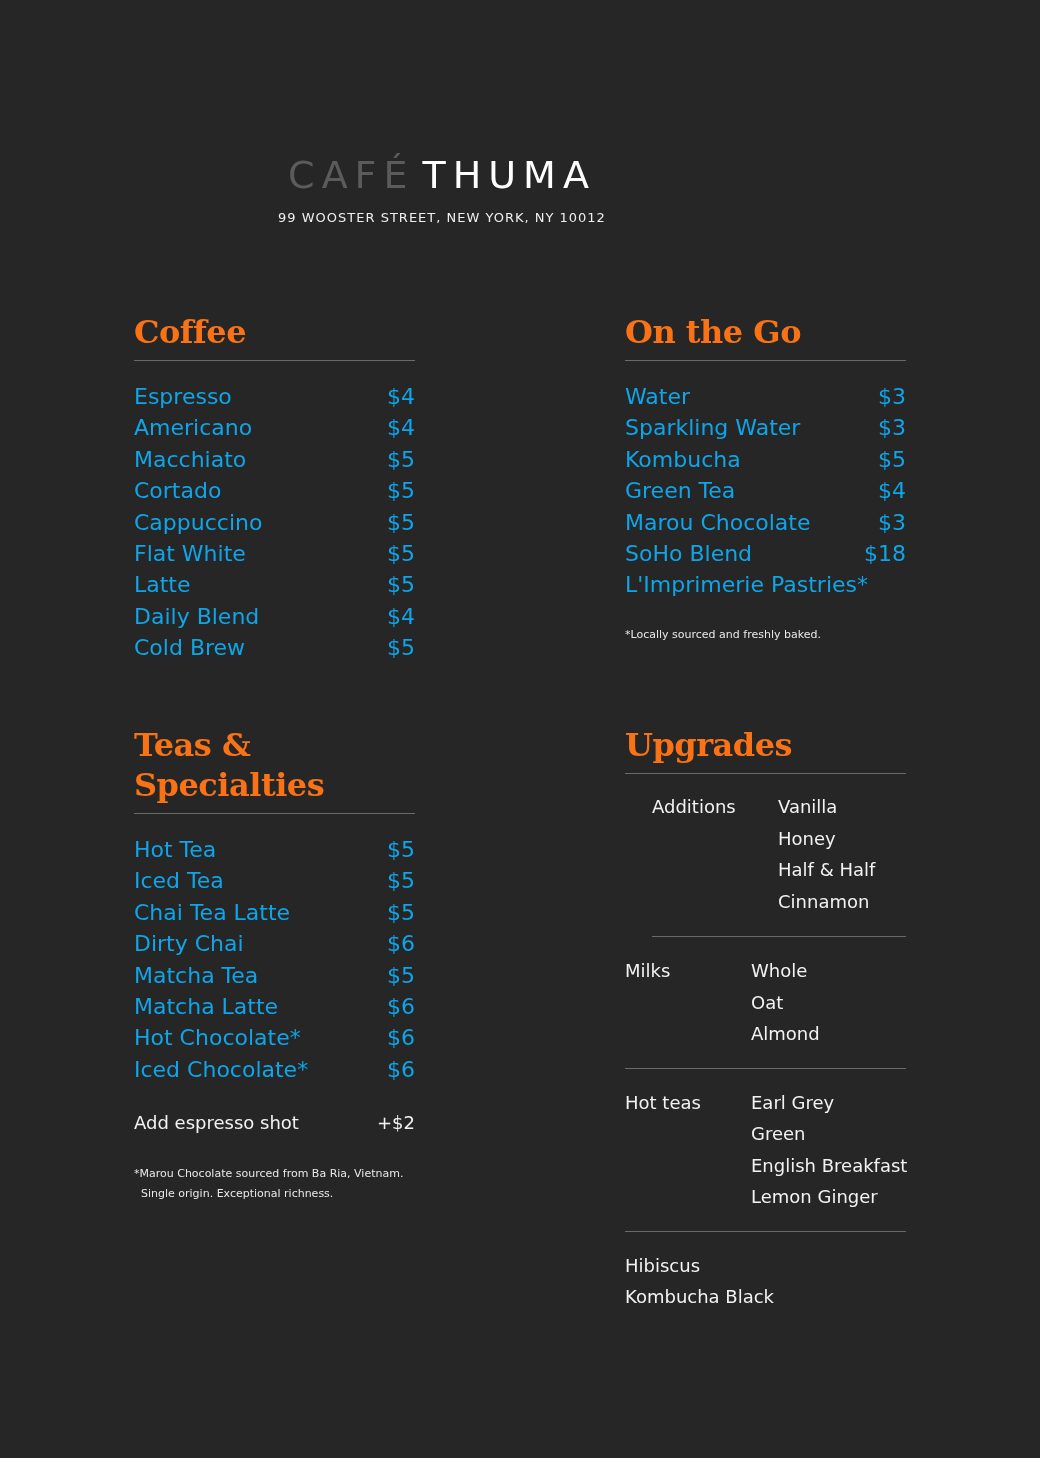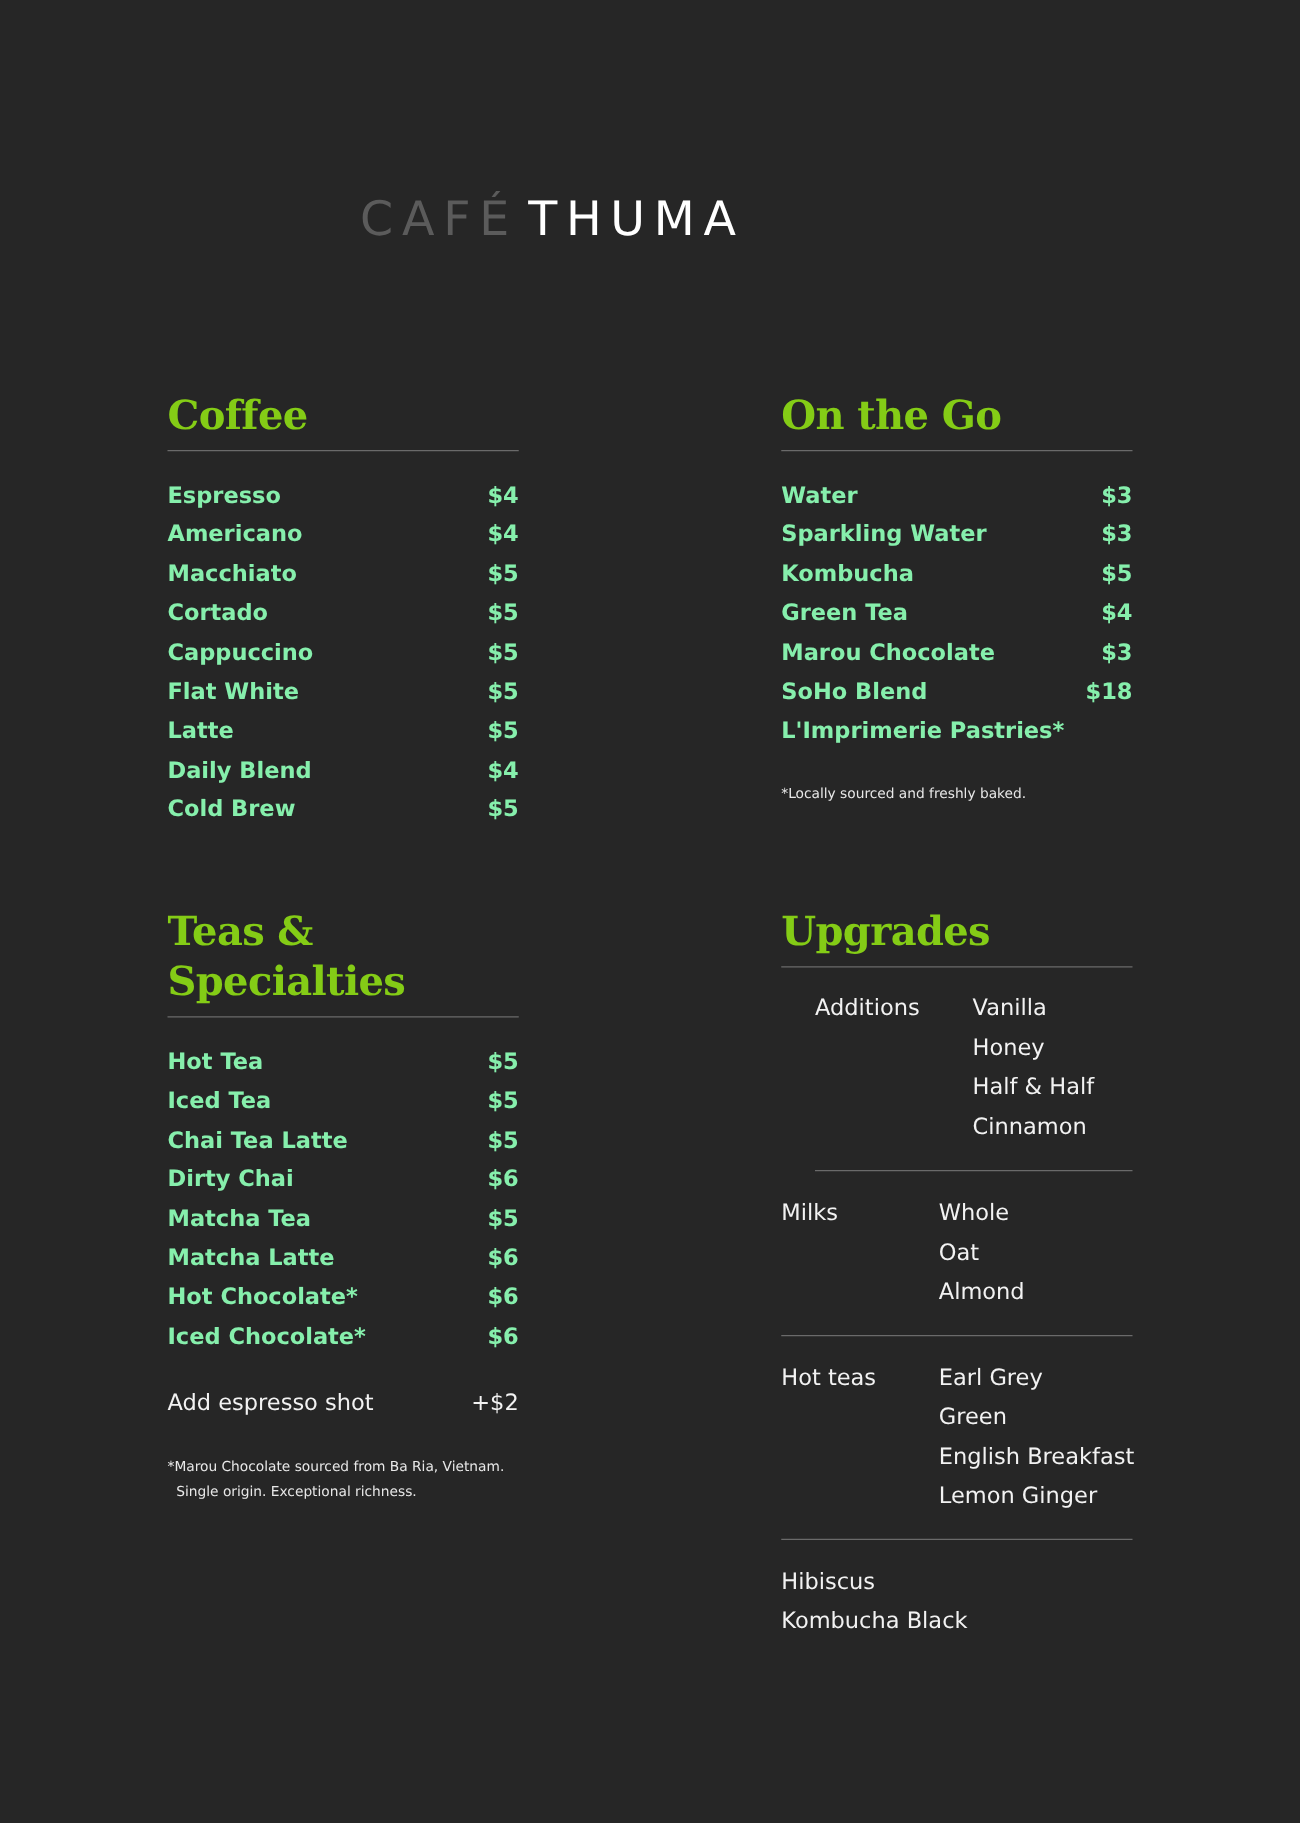--- a/index.html
+++ b/index.html
@@ -40,40 +40,39 @@
     .section {
       position: absolute;
       width: 281px;
     }
     .section-title {
       font-family: "DejaVu Serif", serif;
       font-weight: bold;
       font-size: 32px;
       line-height: 40px;
       margin: 0;
-      color: #84cc16;
+      color: #f97316;
       letter-spacing: -0.5px;
       padding-bottom: 8px;
     }
     .rule {
       height: 1px;
       background: #6a6a6a;
       margin: 0;
       border: 0;
     }
     .items {
       margin-top: 20px;
     }
     .item {
       display: flex;
       justify-content: space-between;
-      font-size: 18px;
+      font-size: 22px;
       line-height: 31.4px;
-      color: #86efac;
-      font-weight: bold;
+      color: #0ea5e9;
     }
     .item .price { text-align: right; }
     .extra {
       margin-top: 22px;
       display: flex;
       justify-content: space-between;
       font-size: 18px;
       line-height: 31px;
       gap: 15px;
     }
@@ -95,20 +94,21 @@
     .upgrade-group .label { width: 126px; flex: none; }
     .upgrade-group .opts div { white-space: nowrap; }
   </style>
 </head>
 <body>
 
 <div class="header">
   <div class="brand">
     <span class="cafe">CAFÉ</span><span class="name">THUMA</span>
   </div>
+  <div class="address">99 WOOSTER STREET, NEW YORK, NY 10012</div>
 </div>
 
 <div class="section" style="left:134px; top:312px;">
   <h2 class="section-title">Coffee</h2>
   <div class="rule"></div>
   <div class="items">
     <div class="item">
         <span>Espresso</span>
         <span class="price">$4</span>
       </div>

